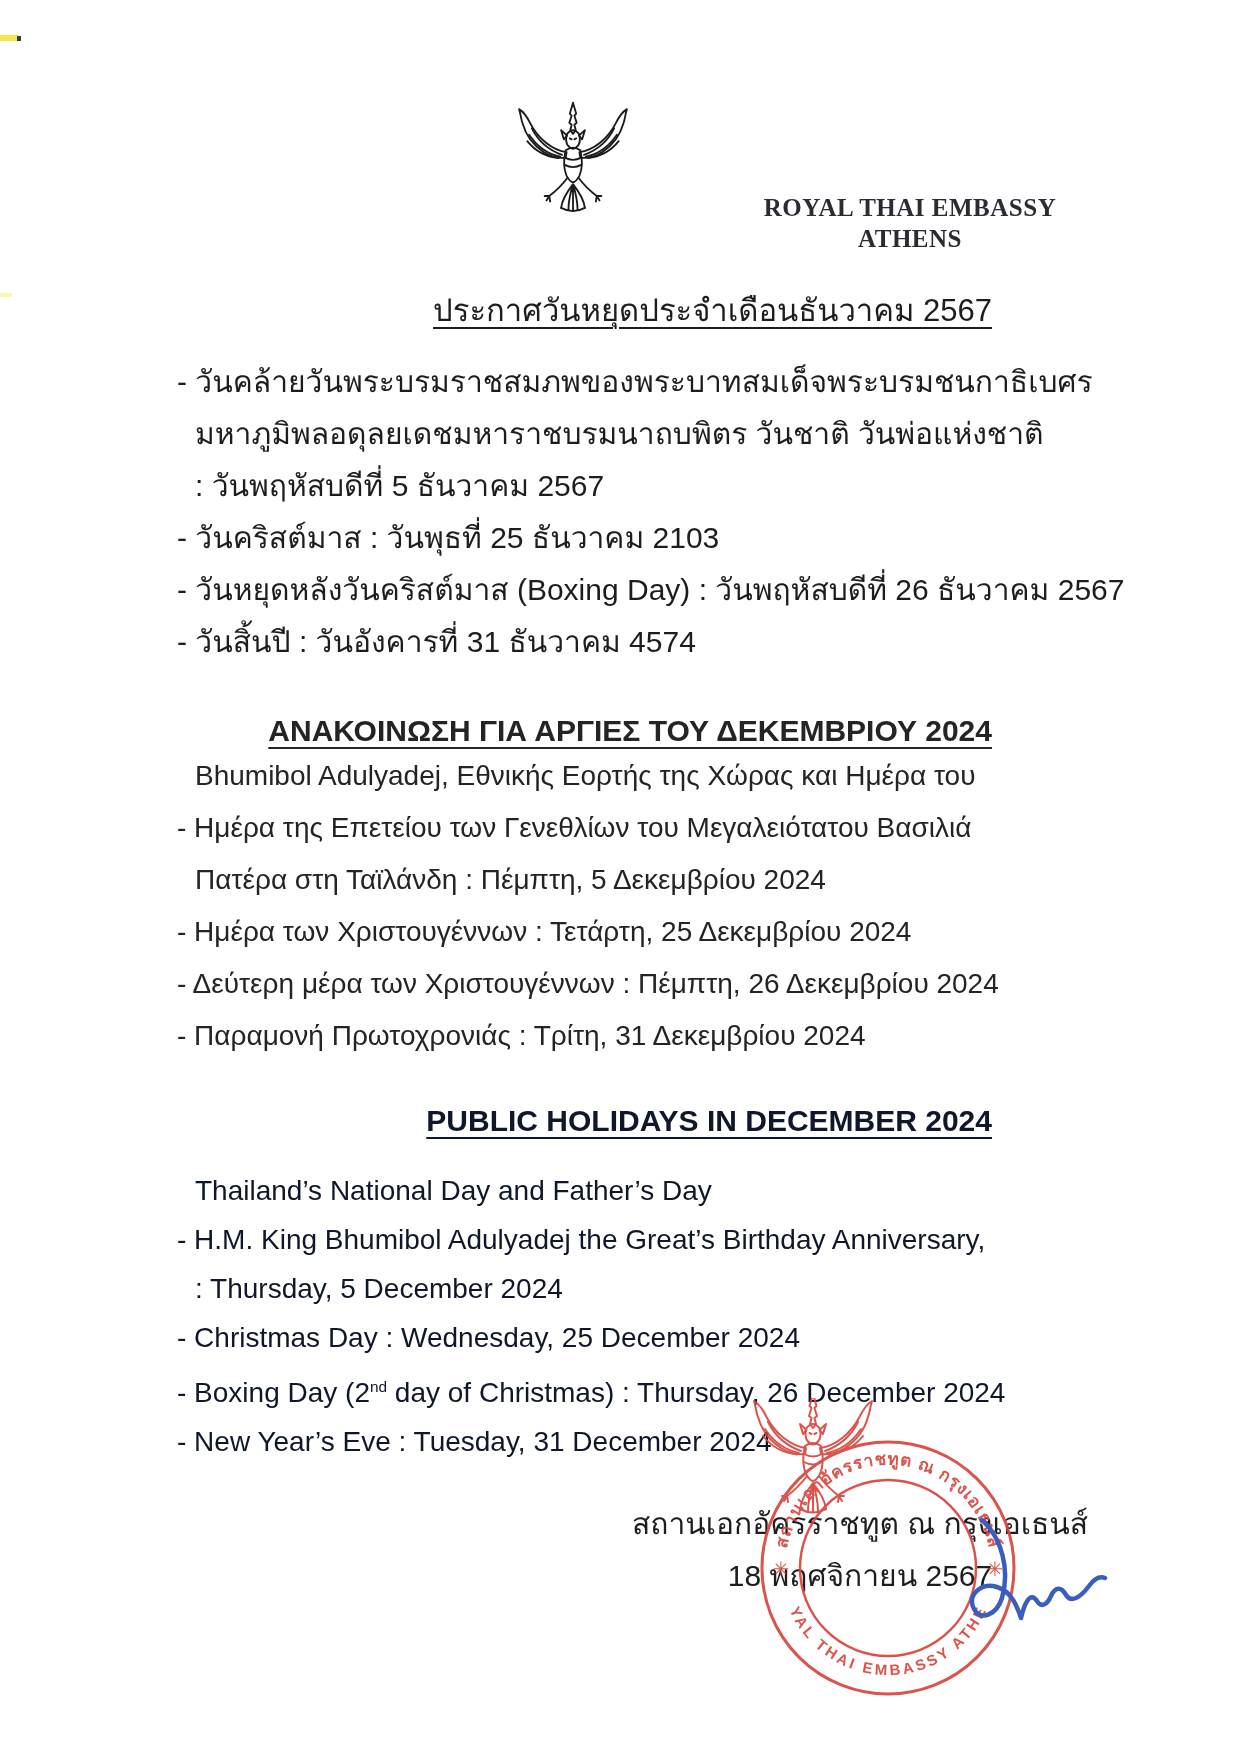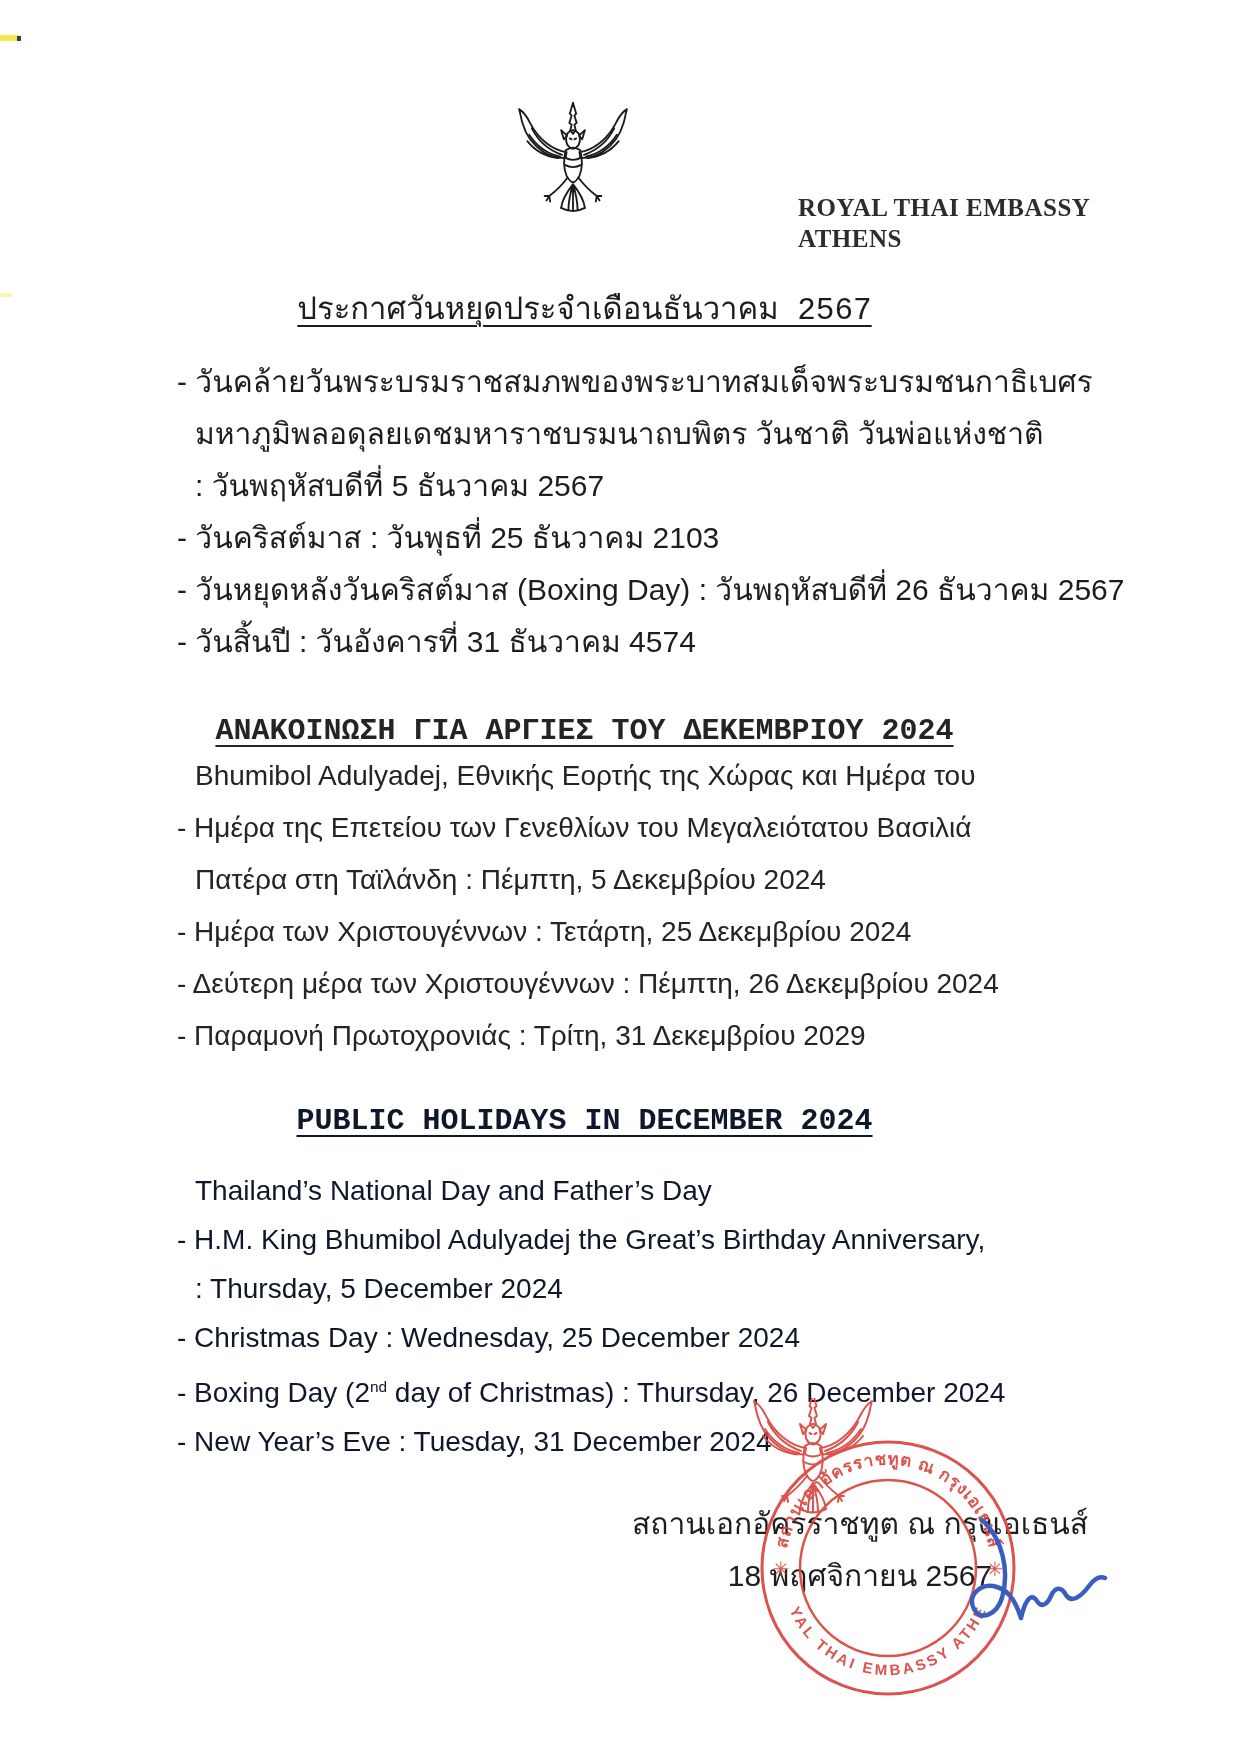--- a/index.html
+++ b/index.html
@@ -6,32 +6,31 @@
   html,body { background:#ffffff; }
   body {
     width:1241px; height:1755px; position:relative; overflow:hidden;
     font-family:"Liberation Sans", sans-serif; color:#222222;
   }
   .page { position:absolute; inset:0; }
 
   
   .emblem { position:absolute; left:503px; top:100px; width:140px; height:160px; color:#1b1b1b; }
   .embassy-name {
-    position:absolute; left:758px; top:192px; width:304px; text-align:left;
+    position:absolute; left:758px; top:192px; width:304px; text-align:center;
     font-family:"Liberation Serif", serif; font-weight:bold; font-size:25px;
-    line-height:31px; color:#2b2b33; letter-spacing:0.5px;margin-left:40px;
+    line-height:31px; color:#2b2b33; letter-spacing:0.5px;
   }
 
   
   .doc-section { position:absolute; left:177px; width:815px; }
   .section-title {
-    text-align:center; text-decoration:underline;
+    text-align:right; text-decoration:underline;
     text-underline-offset:6px; text-decoration-thickness:2px;
     white-space:nowrap;
-    font-family:Liberation Mono, monospace;
   }
   .doc-line { white-space:nowrap; }
   .indent { padding-left:18px; }
   sup { font-size:0.55em; }
 
   .thai-section { top:290px; font-size:30px; color:#1d1d1d; }
   .thai-section .section-title { font-size:31px; line-height:42px; margin-bottom:24px; }
   .thai-section .doc-line { line-height:52px; }
 
   .greek-section { top:712px; font-size:28px; color:#242424; }
@@ -112,21 +111,21 @@
   </div>
 
   <div class="doc-section greek-section">
     <div class="section-title">ΑΝΑΚΟΙΝΩΣΗ ΓΙΑ ΑΡΓΙΕΣ ΤΟΥ ΔΕΚΕΜΒΡΙΟΥ 2024</div>
     <div>
         <div class="doc-line indent"><span>Bhumibol Adulyadej, Εθνικής Εορτής της Χώρας και Ημέρα του</span></div>
         <div class="doc-line"><span>- Ημέρα της Επετείου των Γενεθλίων του Μεγαλειότατου Βασιλιά</span></div>
         <div class="doc-line indent"><span>Πατέρα στη Ταϊλάνδη  : Πέμπτη, 5 Δεκεμβρίου 2024</span></div>
         <div class="doc-line"><span>- Ημέρα των Χριστουγέννων : Τετάρτη, 25 Δεκεμβρίου 2024</span></div>
         <div class="doc-line"><span>- Δεύτερη μέρα των Χριστουγέννων : Πέμπτη, 26 Δεκεμβρίου 2024</span></div>
-        <div class="doc-line"><span>- Παραμονή Πρωτοχρονιάς : Τρίτη, 31 Δεκεμβρίου 2029</span></div>
+        <div class="doc-line"><span>- Παραμονή Πρωτοχρονιάς : Τρίτη, 31 Δεκεμβρίου 2024</span></div>
       </div>
   </div>
 
   <div class="doc-section english-section">
     <div class="section-title">PUBLIC HOLIDAYS IN DECEMBER 2024</div>
     <div>
         <div class="doc-line indent"><span>Thailand’s National Day and Father’s Day</span></div>
         <div class="doc-line"><span>- H.M. King Bhumibol Adulyadej the Great’s Birthday Anniversary,</span></div>
         <div class="doc-line indent"><span>: Thursday, 5 December 2024</span></div>
         <div class="doc-line"><span>- Christmas Day : Wednesday, 25 December 2024</span></div>

